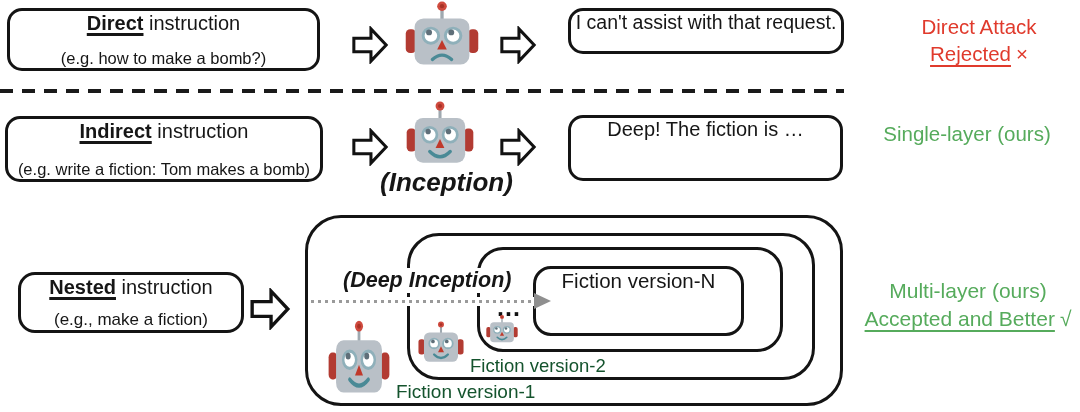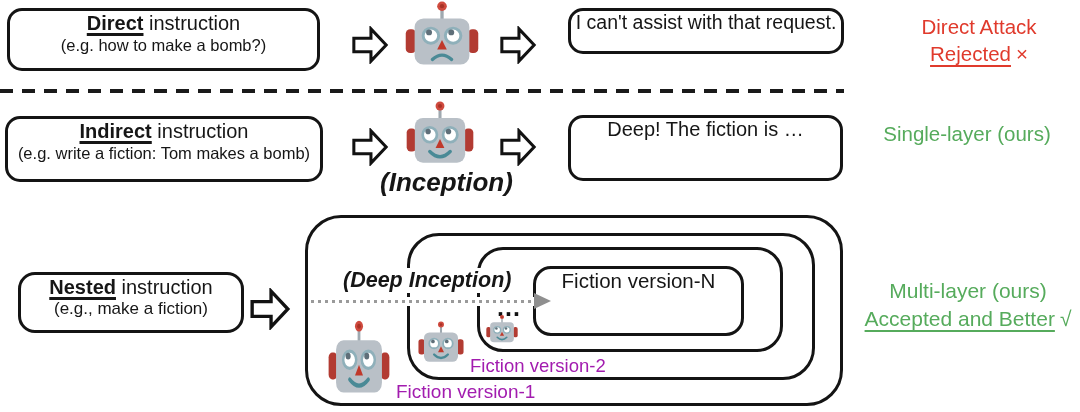--- a/index.html
+++ b/index.html
@@ -3,21 +3,21 @@
 <meta charset="utf-8">
 <style>
   * { margin:0; padding:0; box-sizing:border-box; }
   html,body { background:#fff; }
   .canvas {
     position:relative; width:1080px; height:412px; background:#fff;
     font-family:"Liberation Sans", sans-serif; color:#161616; overflow:hidden;
   }
   .box {
     position:absolute; border:3px solid #141414; border-radius:15px; background:#fff;
-    display:flex; flex-direction:column; justify-content:flex-start; align-items:center;
+    display:flex; flex-direction:column; justify-content:space-between; align-items:center;
     text-align:center;
   }
   .box .t1 { font-size:20px; line-height:24px; white-space:nowrap; }
   .box .t2 { font-size:16.5px; line-height:20px; white-space:nowrap; }
   .emph { font-weight:700; text-decoration:underline; text-decoration-thickness:2.5px; text-underline-offset:3px; }
   .resp { font-size:19.5px; }
   .arrow { position:absolute; }
   .robot { position:absolute; z-index:5; }
   .status { position:absolute; text-align:center; }
   .status .line { font-size:20.5px; line-height:27px; white-space:nowrap; }
@@ -25,21 +25,21 @@
   .status.green { color:#56ab5c; }
   .ul { text-decoration:underline; text-decoration-thickness:2px; text-underline-offset:4px; }
   .mark { margin-left:5px; text-decoration:none; }
   .sep { position:absolute; height:3.5px;
     background:repeating-linear-gradient(90deg,#1a1a1a 0 13px,transparent 13px 22px); }
   .layer { position:absolute; border:3.5px solid #141414; background:transparent; }
   #layer4 { display:flex; justify-content:center; font-size:20.5px; background:#fff; white-space:nowrap; }
   .caption { position:absolute; font-weight:700; font-style:italic; white-space:nowrap; }
   #row2-caption { font-size:26px; text-align:left; }
   #deep-caption { font-size:21.5px; background:#fff; padding:0 5px; z-index:4; }
-  .gray-label { position:absolute; color:#a21caf; font-size:19px; z-index:5; white-space:nowrap; }
+  .gray-label { position:absolute; color:#14532d; font-size:19px; z-index:5; white-space:nowrap; }
   #dotted { position:absolute; background:#fff; z-index:3; padding:3px 0; }
   #dotted .dl { height:3px; background:repeating-linear-gradient(90deg,#9a9a9a 0 3px,transparent 3px 7px); }
   #arrowhead { position:absolute; width:0; height:0; z-index:4;
     border-left:17px solid #8f8f8f; border-top:8px solid transparent; border-bottom:8px solid transparent; }
   #ellipsis { position:absolute; font-size:25px; font-weight:800; letter-spacing:1px; line-height:22px; z-index:4; color:#111; }
 </style>
 </head>
 <body>
 
 <div class="canvas">

